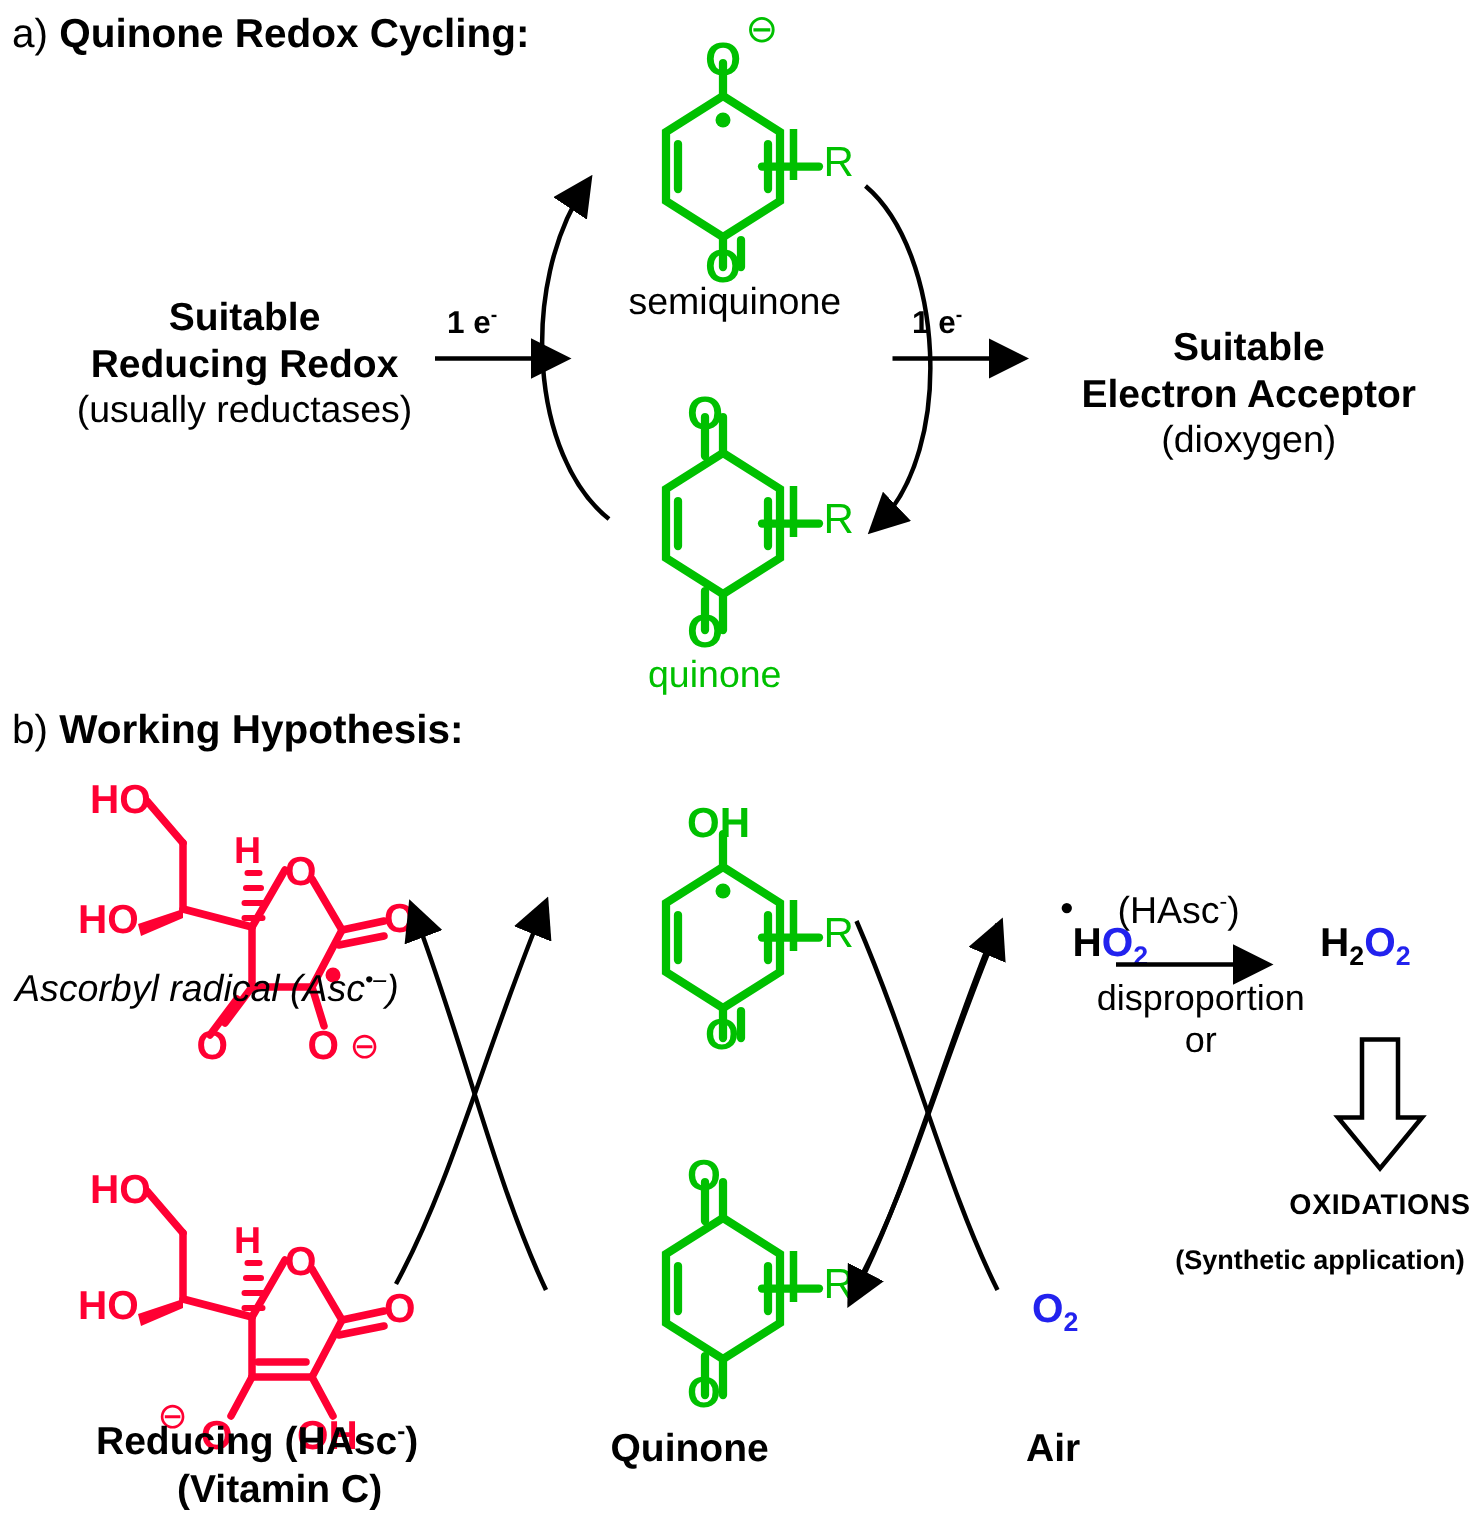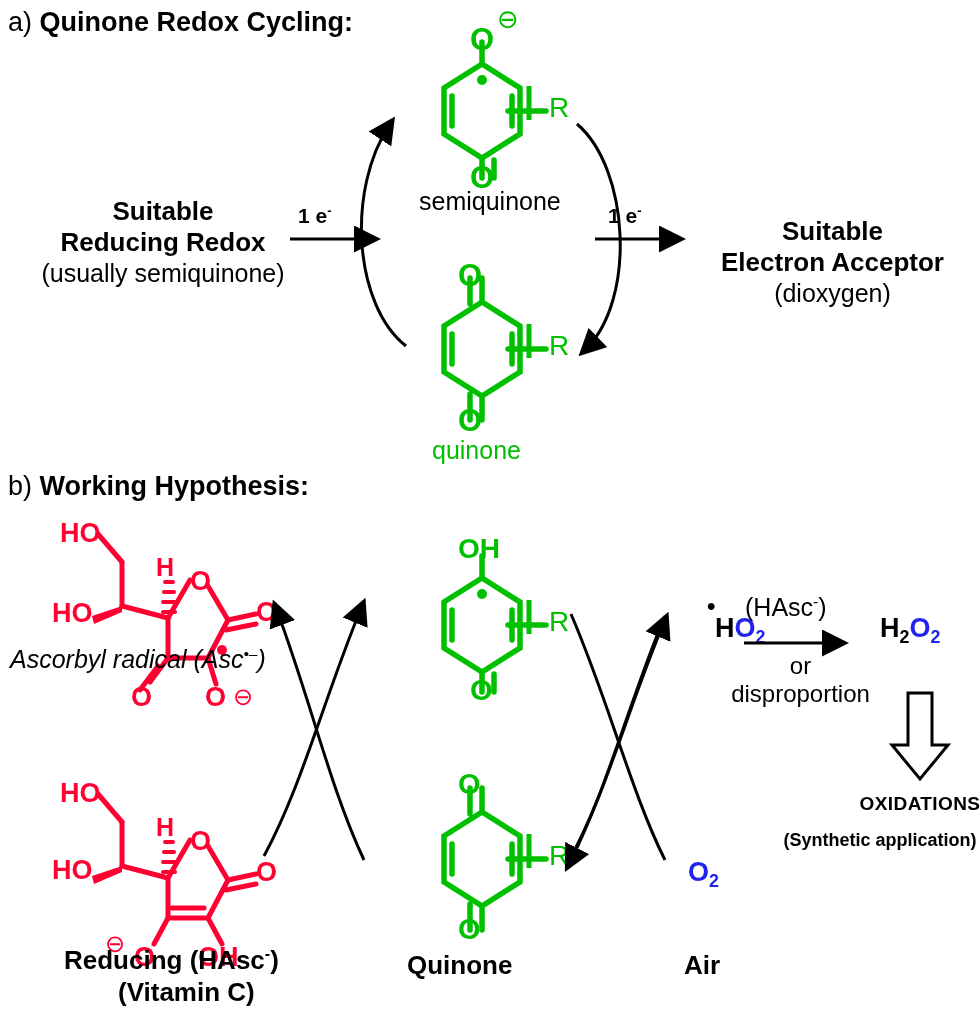--- a/index.html
+++ b/index.html
@@ -115,21 +115,21 @@
         <path d="M0,0 L9,4.5 L0,9 z" fill="#000"></path>
       </marker>
     </defs>
     <path d="M32,24 C84,68 92,200 40,250" stroke="#000" stroke-width="3" fill="none" marker-end="url(#ahR)"></path>
   </svg>
 </div>
 
 <div class="abs ctr" style="left:18px;top:196px;width:290px;">
   <div class="blk-bold">Suitable</div>
   <div class="blk-bold">Reducing Redox</div>
-  <div class="blk-norm">(usually semiquinone)</div>
+  <div class="blk-norm">(usually reductases)</div>
 </div>
 
 <div class="abs bold nowrap" style="left:298px;top:204px;font-size:21px;">
   <span>1 e</span><span class="sup">-</span>
 </div>
 <div class="abs" style="left:288px;top:228px;">
   <svg width="100" height="22" viewBox="0 0 100 22">
     <defs>
         <marker id="ahS1" markerWidth="9" markerHeight="9" refX="6" refY="4.5" orient="auto">
           <path d="M0,0 L9,4.5 L0,9 z" fill="#000"></path>
@@ -355,22 +355,22 @@
   <svg width="115" height="22" viewBox="0 0 115 22">
     <defs>
         <marker id="ahD" markerWidth="9" markerHeight="9" refX="6" refY="4.5" orient="auto">
           <path d="M0,0 L9,4.5 L0,9 z" fill="#000"></path>
         </marker>
       </defs>
     <path d="M2,11 L98,11" stroke="#000" stroke-width="3" fill="none" marker-end="url(#ahD)"></path>
   </svg>
 </div>
 <div class="abs ctr" style="left:718px;top:652px;width:165px;font-size:24px;">
+  <div>disproportion</div>
   <div>or</div>
-  <div>disproportion</div>
 </div>
 
 <div class="abs bold nowrap" style="left:880px;top:613px;font-size:27px;">
   <span>H</span><span class="sub">2</span><span class="blue">O</span><span class="blue sub">2</span>
 </div>
 
 <div class="abs" style="left:880px;top:693px;">
   <svg width="80" height="90" viewBox="0 0 80 90">
     <path d="M28,0 L52,0 L52,52 L68,52 L40,86 L12,52 L28,52 Z" fill="#fff" stroke="#000" stroke-width="3"></path>
   </svg>

